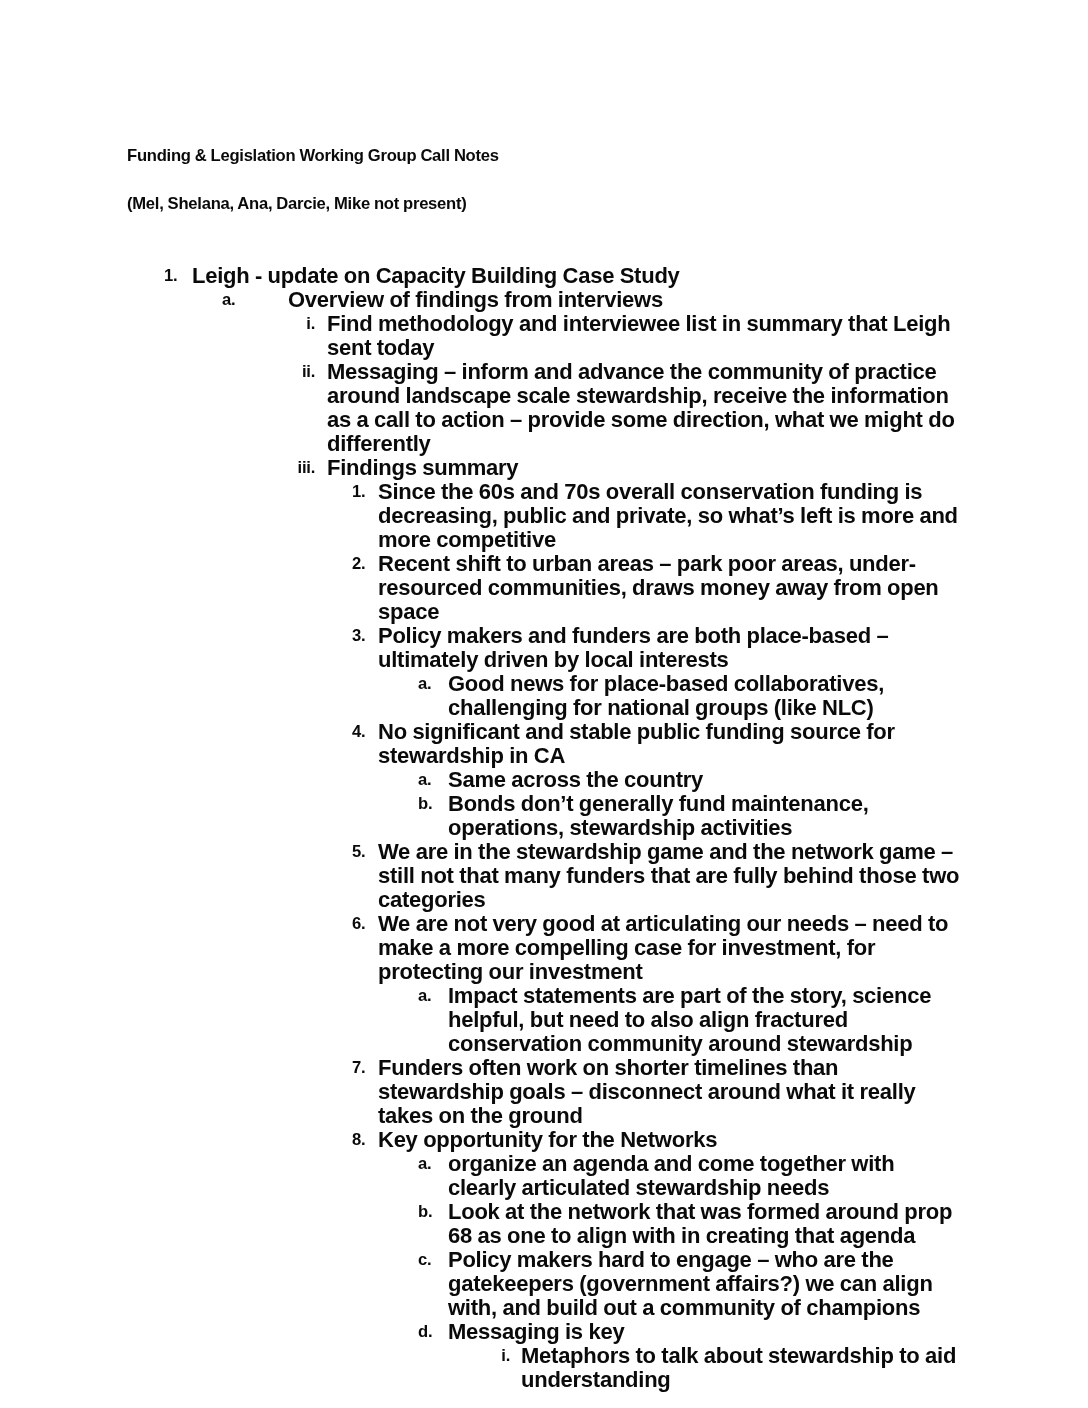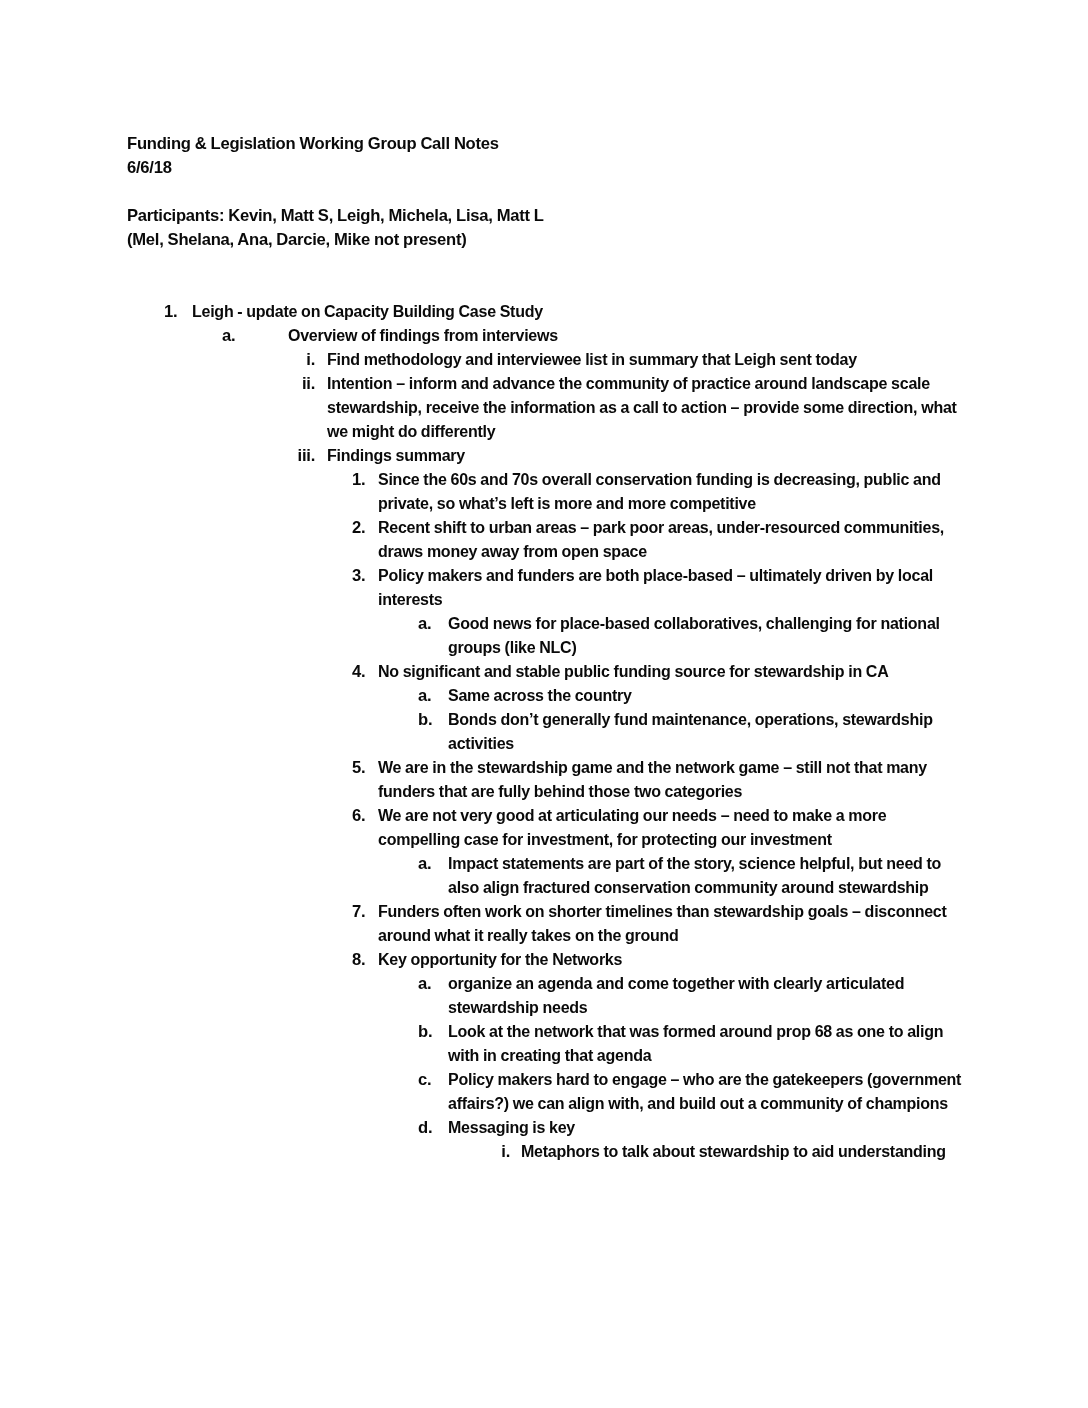--- a/index.html
+++ b/index.html
@@ -23,21 +23,21 @@
     top: 0;
     left: 0;
     width: 1088px;
     height: 1408px;
     background: #ffffff;
   }
 
   .doc-body {
     position: absolute;
     left: 127px;
-    top: 132px;
+    top: 144px;
     width: 836px;
   }
 
   
   .ln {
     font-size: 16.6px;
     line-height: 24px;
     font-weight: 600;
     letter-spacing: -0.25px;
     color: #0a0a0a;
@@ -60,21 +60,21 @@
     flex: 0 0 auto;
     text-align: left;
     font-size: 16.6px;
     line-height: 24px;
     font-weight: 600;
     letter-spacing: -0.25px;
     color: #0a0a0a;
   }
   .txt {
     flex: 1 1 auto;
-    font-size: 16px;
+    font-size: 22px;
     line-height: 24px;
     font-weight: 600;
     letter-spacing: -0.25px;
     color: #0a0a0a;
     word-spacing: -0.3px;
   }
 
   
   .lvl1 { margin-left: 37px; }
   .lvl1 > .marker { width: 28px; }
@@ -105,25 +105,23 @@
   .lvl6 > .marker { width: 26px; text-align: right; padding-right: 11px; box-sizing: content-box; }
   .lvl6 > .txt    { width: 442px; }
 </style>
 </head>
 <body>
 
 <div class="page">
   <div class="doc-body">
 
     <div class="ln">Funding &amp; Legislation Working Group Call Notes</div>
-    <div class="ln">6/6/18</div>
 
     <div class="blankline">&nbsp;</div>
 
-    <div class="ln">Participants: Kevin, Matt S, Leigh, Michela, Lisa, Matt L</div>
     <div class="ln">(Mel, Shelana, Ana, Darcie, Mike not present)</div>
 
     <div class="blankline">&nbsp;</div>
 
 
     <div class="blankline">&nbsp;</div>
 
     <div class="row lvl1">
       <span class="marker">1.</span>
       <span class="txt">Leigh - update on Capacity Building Case Study</span>
@@ -134,21 +132,21 @@
       <span class="txt">Overview of findings from interviews</span>
     </div>
 
     <div class="row lvl3">
       <span class="marker">i.</span>
       <span class="txt">Find methodology and interviewee list in summary that Leigh sent today</span>
     </div>
 
     <div class="row lvl3">
       <span class="marker">ii.</span>
-      <span class="txt">Intention – inform and advance the community of practice around landscape scale stewardship, receive the information as a call to action – provide some direction, what we might do differently</span>
+      <span class="txt">Messaging – inform and advance the community of practice around landscape scale stewardship, receive the information as a call to action – provide some direction, what we might do differently</span>
     </div>
 
     <div class="row lvl3">
       <span class="marker">iii.</span>
       <span class="txt">Findings summary</span>
     </div>
 
     <div id="findings-container">
         <div class="row lvl4">
           <span class="marker">1.</span>

